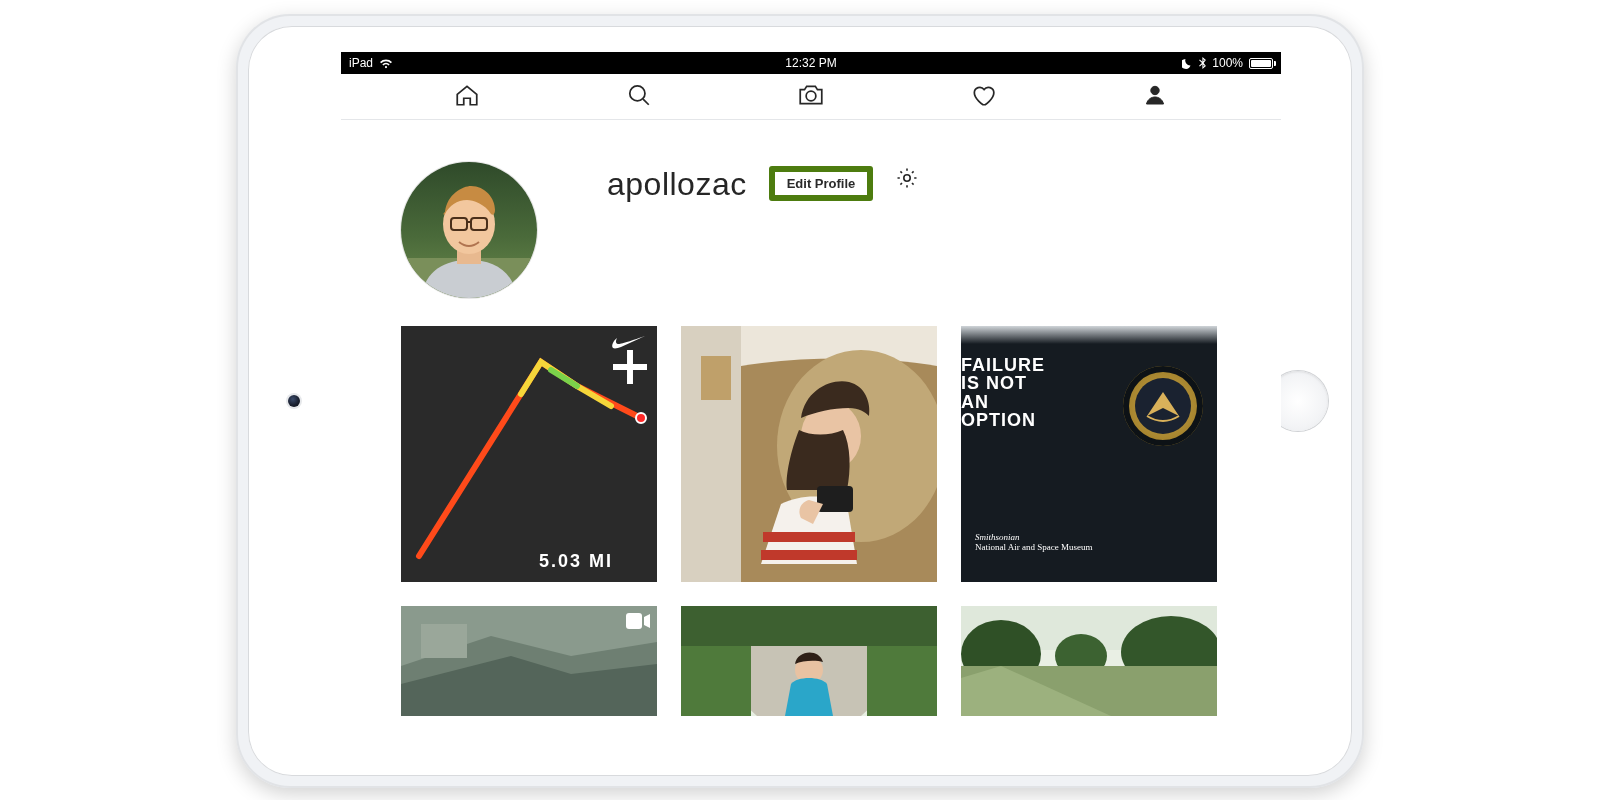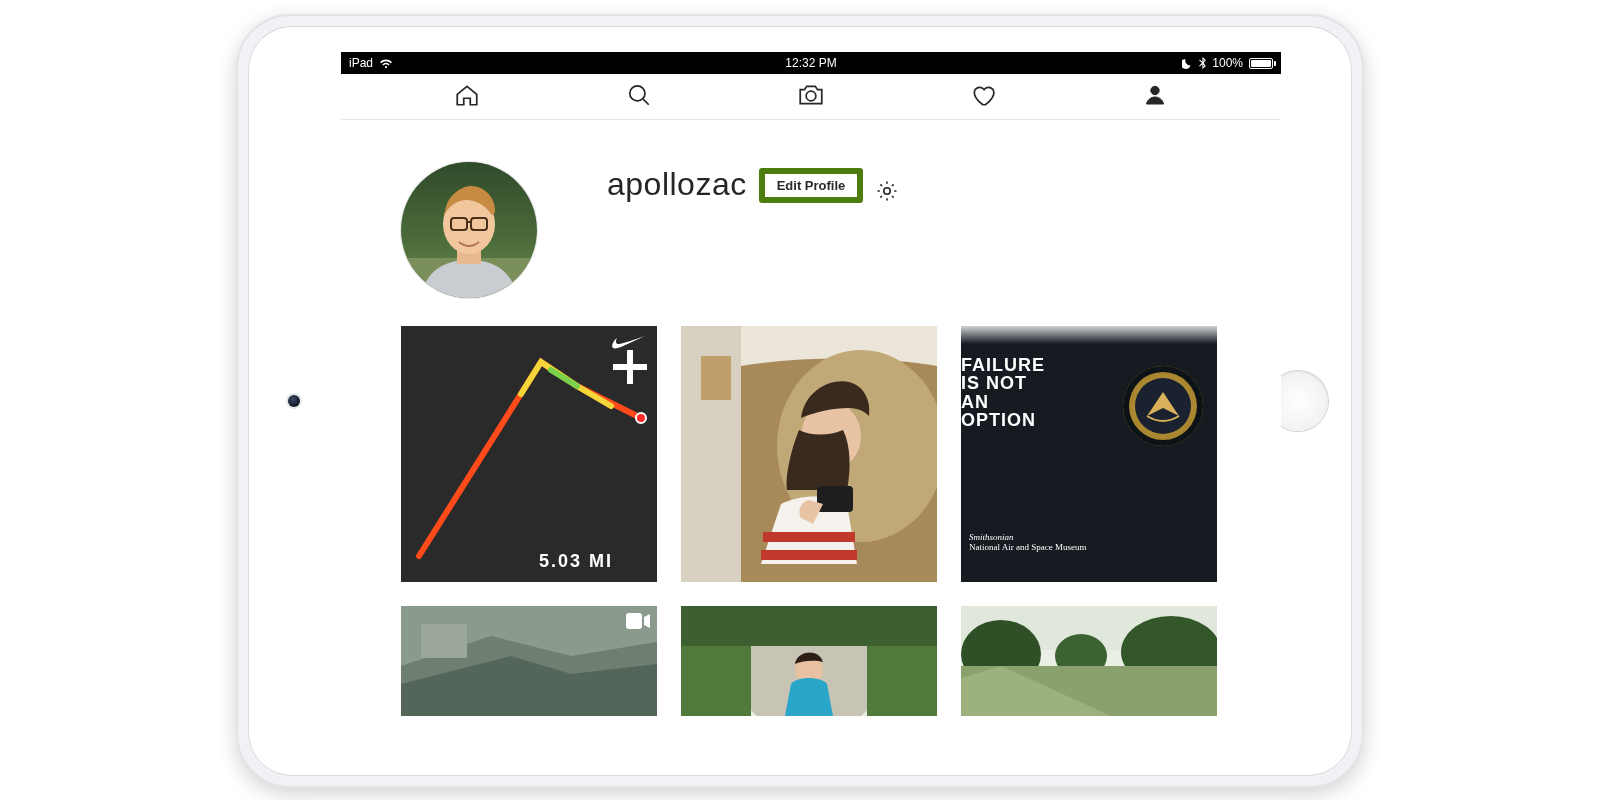--- a/index.html
+++ b/index.html
@@ -57,21 +57,21 @@
   .nav-item { width:36px; height:36px; display:flex; align-items:center; justify-content:center; cursor:pointer; color:#272727;}
   .nav-item svg { stroke:#272727; }
   .nav-item.active svg { fill:#272727; }
 
   
   .content { position:absolute; top:68px; left:0; right:0; bottom:0; overflow:hidden; background:#fff;}
   .profile-head { display:flex; padding:42px 60px 28px 60px; gap:70px; align-items:flex-start;}
   .avatar-wrap { width:136px; height:136px; border-radius:50%; overflow:hidden; flex:0 0 auto; box-shadow:0 0 0 1px #e6e6e6;}
   .avatar-svg { width:100%; height:100%; display:block;}
   .ph-right { flex:1; padding-top:4px;}
-  .row1 { display:flex; align-items:flex-end; gap:12px; margin-bottom:18px;}
+  .row1 { display:flex; align-items:flex-start; gap:22px; margin-bottom:18px;}
   .username { font-size:32px; font-weight:300; color:#262626; letter-spacing:.5px;}
   .edit-btn { border:6px solid #4d7c0f; background:#fff; padding:4px 12px; font-size:13px; font-weight:600; color:#2a2a2a; border-radius:3px; cursor:pointer;}
   .gear { width:24px; height:24px; cursor:pointer;}
   .stats { display:flex; gap:34px; font-size:16px; color:#262626; margin-bottom:18px;}
   .stats b { font-weight:700; }
   .bio { font-size:16px; color:#262626;}
   .bio .name { font-weight:700; }
   .bio .link { color:#00376b; font-weight:600;}
 
   
@@ -83,21 +83,21 @@
   .tile-short { width:256px; height:110px; position:relative; overflow:hidden; cursor:pointer;}
 
   
   .nike-bg { background:#2a2a2a; color:#fff; position:relative;}
   .nike-mi { position:absolute; bottom:10px; left:50%; transform:translateX(-50%); font-size:18px; font-weight:700; letter-spacing:2px; font-family:"Arial Narrow", Arial, sans-serif;margin-left:47px;}
   .nike-logo { position:absolute; top:10px; right:12px; }
 
   
   .book-bg { background:#151b21; color:#fff; position:relative; }
   .book-txt { position:absolute; left:0; top:30px; font-weight:800; font-family:Liberation Sans, sans-serif; line-height:1.02; font-size:18px; letter-spacing:1px;}
-  .book-sub { position:absolute; left:8px; bottom:30px; font-size:9px; font-family:Georgia, serif;}
+  .book-sub { position:absolute; left:14px; bottom:30px; font-size:9px; font-family:Georgia, serif;}
   .book-sub .smith { font-style:italic;}
   .patch { position:absolute; right:14px; top:40px; width:80px; height:80px; border-radius:50%; background:radial-gradient(circle,#caa64a 0%, #a07f2a 70%, #5a4418 100%); box-shadow: inset 0 0 0 6px #0d1216;}
   .book-top-glare { position:absolute; top:0; left:0; right:0; height:18px; background:linear-gradient(#cfd4d8, rgba(255,255,255,0));}
 
 </style>
 </head>
 <body>
 
 <div class="stage">
   <div class="ipad">

